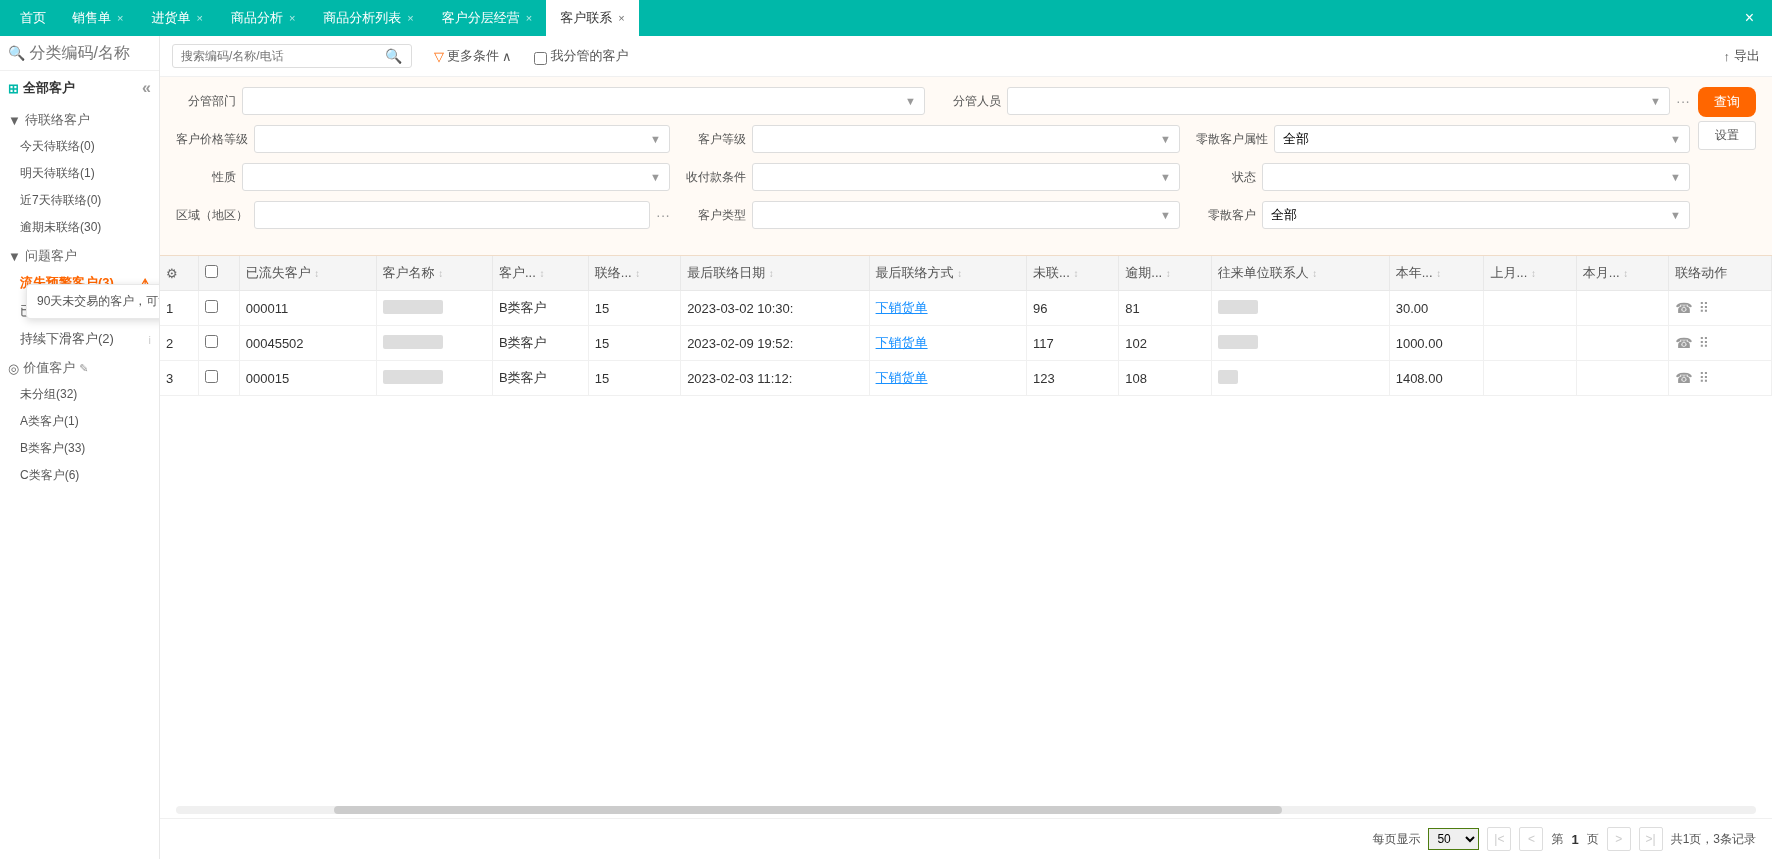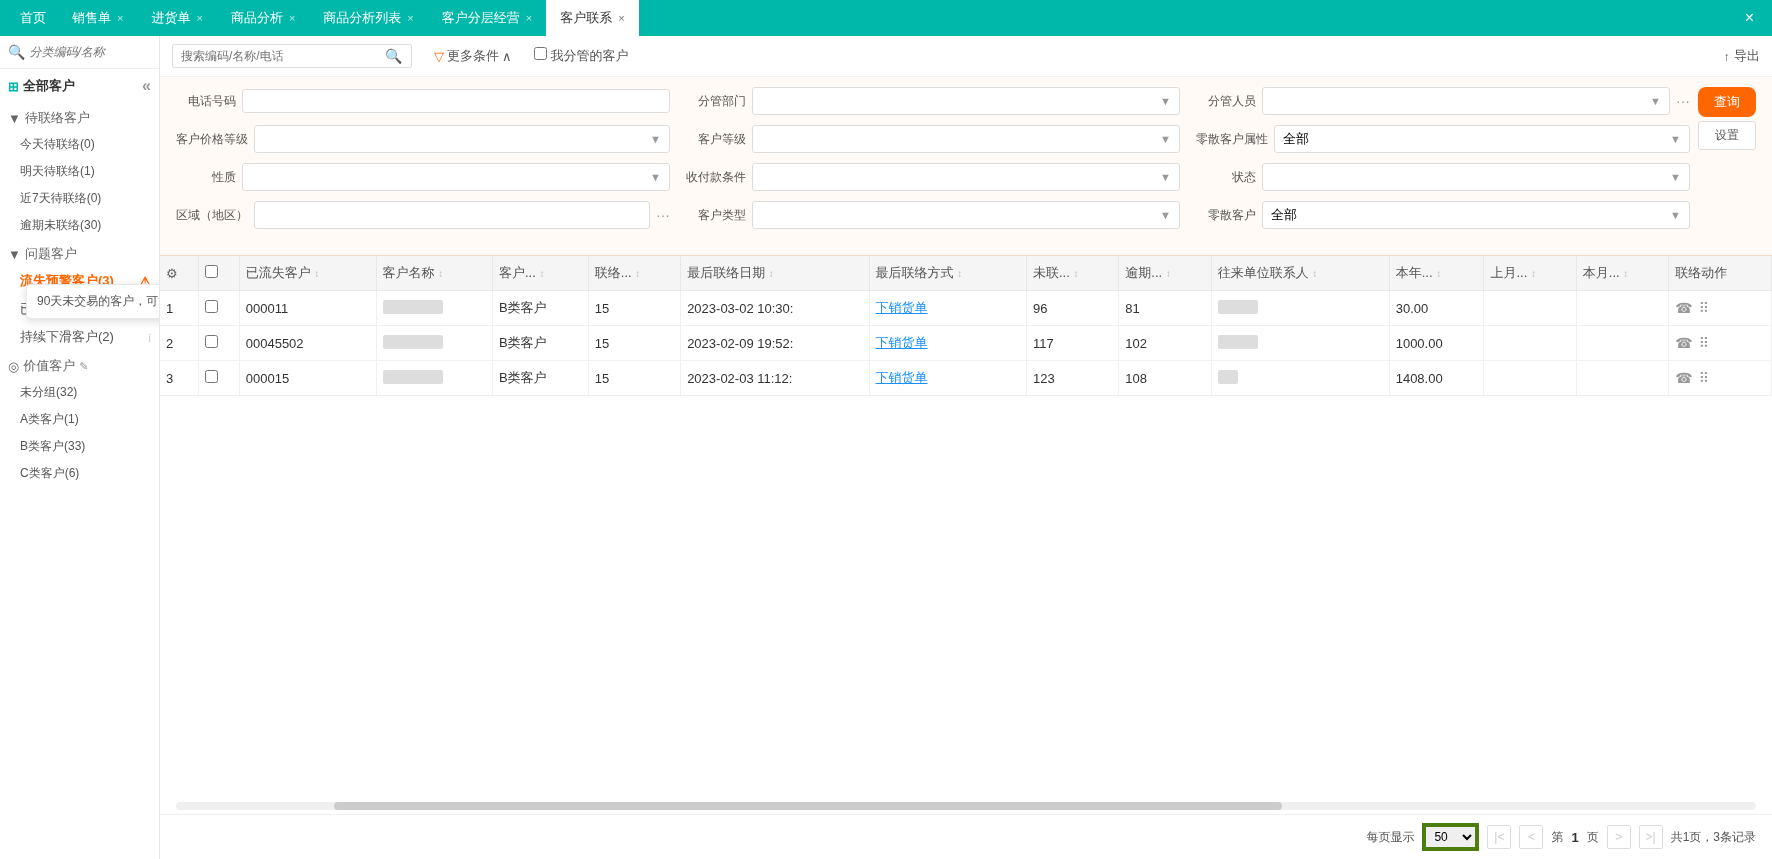--- a/index.html
+++ b/index.html
@@ -58,23 +58,22 @@
     .sidebar-search {
       padding: 8px;
       display: flex;
       align-items: center;
       border-bottom: 1px solid #f0f0f0;
     }
     .sidebar-search input {
       border: none;
       outline: none;
       width: 100%;
-      font-size: 12px;
+      font-size: 16px;
       color: #999;
-      font-style: italic;
     }
     .sidebar-search .search-icon { color: #ccc; margin-right: 4px; font-size: 14px; }
 
     .sidebar-header {
       padding: 8px 8px;
       display: flex;
       align-items: center;
       justify-content: space-between;
       font-weight: bold;
       color: #333;
@@ -160,21 +159,21 @@
       display: flex;
       align-items: center;
       color: #555;
       cursor: pointer;
       font-size: 12px;
       gap: 3px;
     }
     .filter-icon { color: #ff6600; }
     .my-customers {
       display: flex;
-      align-items: flex-start;
+      align-items: flex-end;
       gap: 4px;
       color: #555;
       font-size: 12px;
       cursor: pointer;
     }
     .export-btn {
       margin-left: auto;
       display: flex;
       align-items: center;
       gap: 4px;
@@ -316,21 +315,21 @@
       display: flex;
       align-items: center;
       justify-content: center;
       font-size: 12px;
       color: #555;
       border-radius: 2px;
     }
     .pagination .page-btn.disabled { color: #ccc; cursor: not-allowed; }
     .pagination .current-page { font-weight: bold; color: #333; }
     .pagination select {
-      border: 4px solid #4d7c0f;
+      border: 1px solid #4d7c0f;
       padding: 2px 4px;
       font-size: 12px;
       outline: none;
     }
     .total-info { color: #555; font-size: 12px; }
 
     
     .scroll-bar-area {
       padding: 4px 16px;
       background: white;
@@ -468,24 +467,20 @@
         <span>导出</span>
       </div>
     </div>
 
     <div class="filter-panel">
       <div style="display:flex;align-items:flex-start;">
         <div style="flex:1;">
 
           <div class="filter-row">
             <div class="filter-item">
-              <span class="filter-label">电话号码</span>
-              <input class="filter-input" type="text" style="">
-            </div>
-            <div class="filter-item">
               <span class="filter-label">分管部门</span>
               <div class="filter-select">
                 <span></span>
                   <span class="chev">▼</span>
               </div>
             </div>
             <div class="filter-item">
               <span class="filter-label">分管人员</span>
               <div class="filter-select">
                 <span></span>

